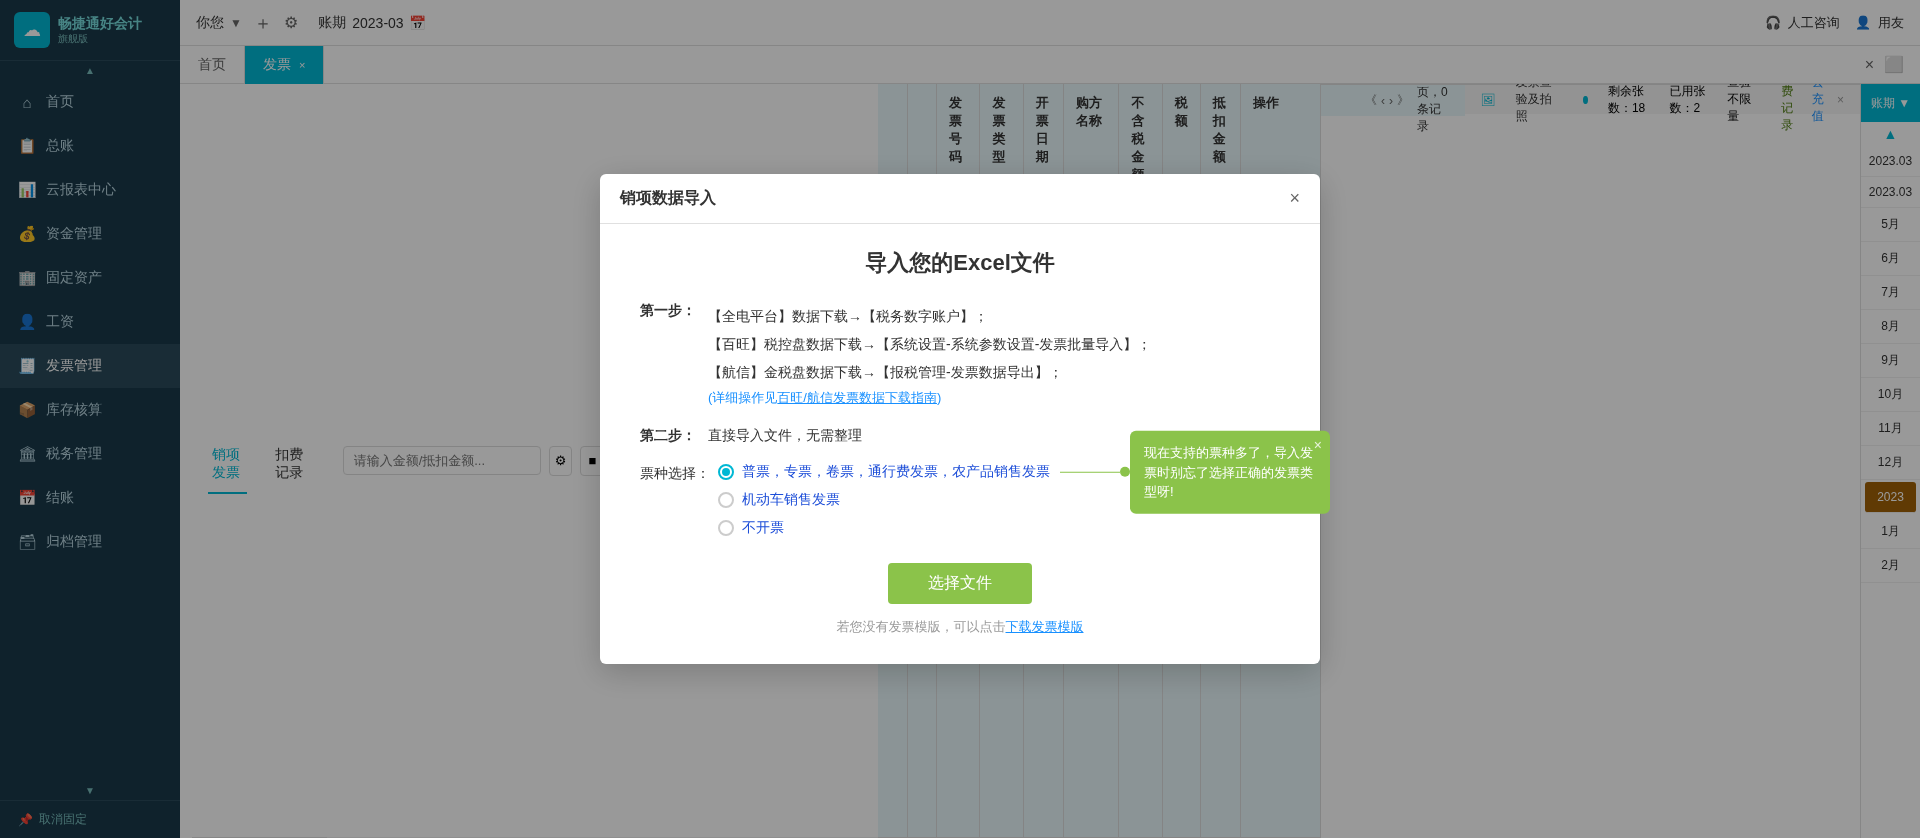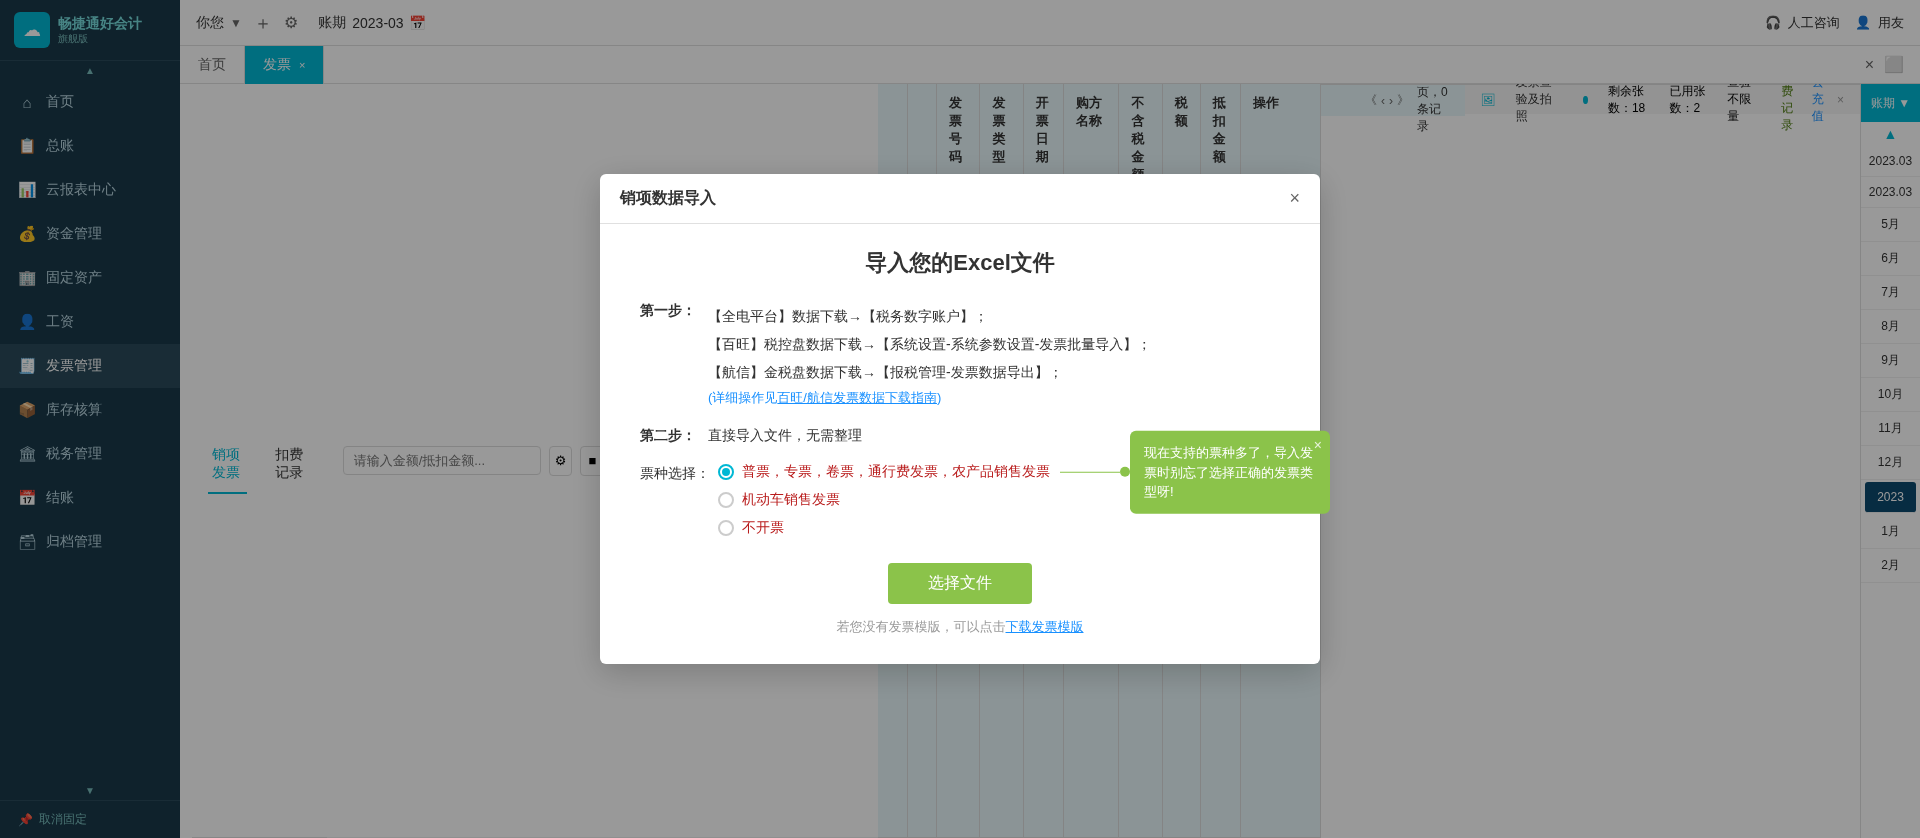--- a/index.html
+++ b/index.html
@@ -69,41 +69,41 @@
     .bottom-bar-right { margin-left: auto; display: flex; align-items: center; gap: 8px; }
     .pagination { display: flex; align-items: center; gap: 4px; }
 
     
     .status-bar { height: 30px; background: #f5f5f5; display: flex; align-items: center; padding: 0 16px; font-size: 12px; gap: 20px; border-top: 1px solid #ddd; }
 
     
     .month-sidebar { width: 60px; background: #fff; border-left: 1px solid #e0e0e0; display: flex; flex-direction: column; font-size: 12px; }
     .month-sidebar-top { height: 38px; background: #00b8d4; display: flex; align-items: center; justify-content: center; color: white; font-size: 12px; }
     .month-item { padding: 8px 0; text-align: center; color: #333; border-bottom: 1px solid #f0f0f0; cursor: pointer; font-size: 12px; }
-    .month-item.special { background: #0c4a6e; color: white; border-radius: 3px; margin: 2px 4px; }
+    .month-item.special { background: #a16207; color: white; border-radius: 3px; margin: 2px 4px; }
     .scroll-up { text-align: center; padding: 4px; color: #00b8d4; font-size: 14px; cursor: pointer; }
 
     
     .overlay { position: fixed; top: 0; left: 0; width: 1920px; height: 838px; background: rgba(0,0,0,0.4); z-index: 100; display: flex; align-items: center; justify-content: center; }
 
     
     .modal { background: white; border-radius: 6px; width: 720px; box-shadow: 0 8px 32px rgba(0,0,0,0.2); position: relative; padding: 0; }
     .modal-header { display: flex; align-items: center; justify-content: space-between; padding: 14px 20px; border-bottom: 1px solid #e0e0e0; }
     .modal-title { font-size: 16px; font-weight: bold; color: #333; }
     .modal-close { cursor: pointer; color: #666; font-size: 18px; }
     .modal-body { padding: 24px 40px 28px; }
     .modal-main-title { text-align: center; font-size: 22px; font-weight: bold; color: #333; margin-bottom: 24px; }
     .step { margin-bottom: 18px; }
     .step-row { display: flex; align-items: flex-start; gap: 12px; }
     .step-num { font-size: 14px; color: #333; font-weight: bold; white-space: nowrap; min-width: 52px; }
 
     
     .radio-group { margin: 0 0 16px 0; }
     .radio-row { display: flex; align-items: center; margin-bottom: 10px; }
-    .radio-label-row { display: flex; align-items: center; gap: 8px; font-size: 14px; color: #b91c1c; justify-content: space-between; }
+    .radio-label-row { display: flex; align-items: center; gap: 8px; font-size: 14px; color: #1d4ed8; justify-content: space-between; }
     .radio-circle { width: 16px; height: 16px; border-radius: 50%; border: 2px solid #ccc; display: flex; align-items: center; justify-content: center; flex-shrink: 0; }
     .radio-circle.checked { border-color: #00b8d4; }
     .radio-circle.checked::after { content: ''; width: 8px; height: 8px; background: #00b8d4; border-radius: 50%; }
 
     
     .select-file-btn { display: block; margin: 16px auto 14px; background: #8bc34a; color: white; border: none; border-radius: 4px; padding: 10px 40px; font-size: 16px; cursor: pointer; }
 
     
     .modal-footer-note { text-align: center; font-size: 13px; color: #999; }
   </style>

